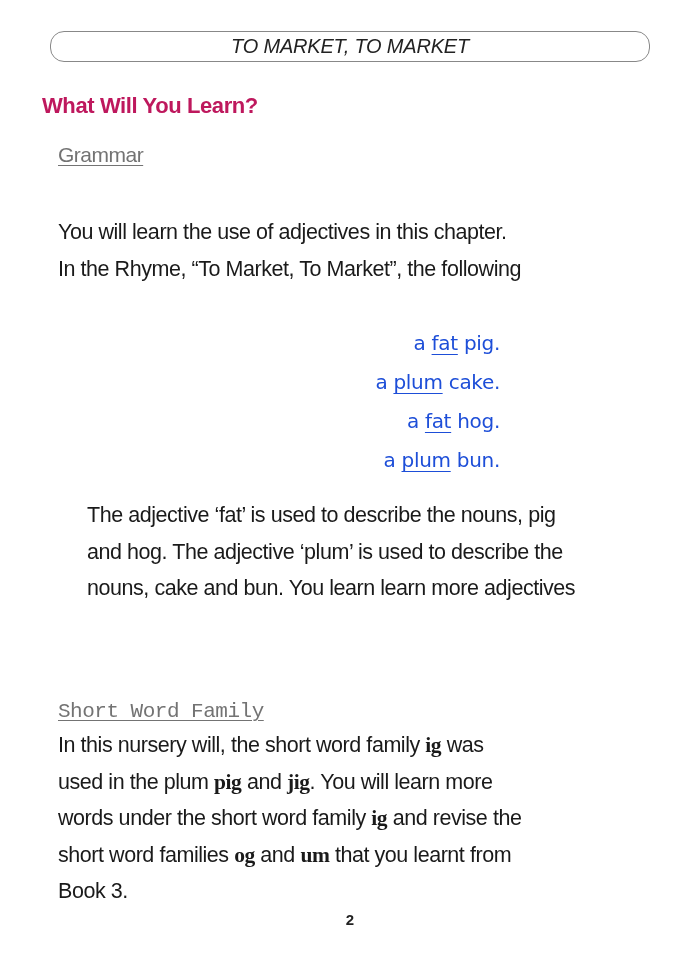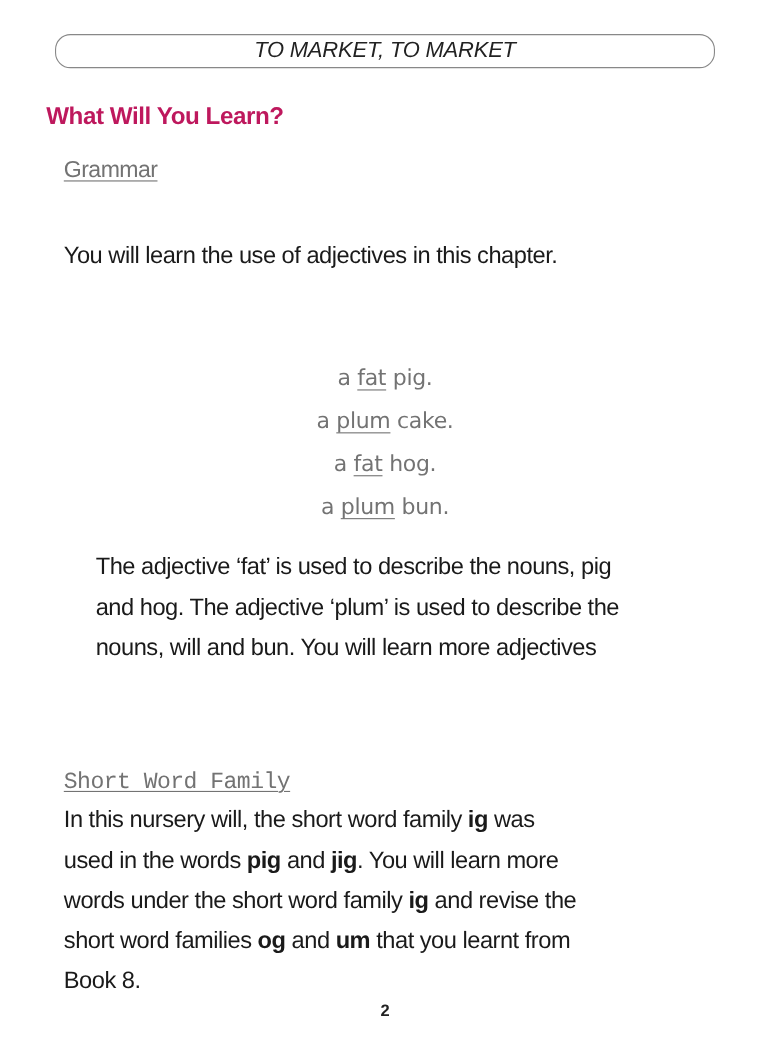--- a/index.html
+++ b/index.html
@@ -26,26 +26,26 @@
       position: absolute; left: 58px; margin: 0;
       font-family: "Liberation Sans", sans-serif; font-weight: normal; font-size: 21px;
       text-decoration: underline; text-underline-offset: 3px; text-decoration-thickness: 1.3px;
       letter-spacing: -0.5px; color: #737373;
     }
     .para {
       position: absolute; left: 58px; width: 600px; margin: 0;
       font-family: "Liberation Sans", sans-serif; font-size: 21.5px; line-height: 36.5px;
       letter-spacing: -0.45px; color: #1a1a1a;
     }
-    .para b { font-weight: bold; }
+    .para b { font-weight: bold; font-family: Liberation Serif, serif; }
     .examples {
       position: absolute; left: 200px; top: 324px; width: 300px;
-      text-align: center; margin: 0; padding: 0; list-style: none;
+      text-align: right; margin: 0; padding: 0; list-style: none;
       font-family: "DejaVu Sans", sans-serif; font-size: 20px; line-height: 39px;
-      letter-spacing: -0.3px; color: #737373;
+      letter-spacing: -0.3px; color: #1d4ed8;
     }
     .examples .adj {
       text-decoration: underline; text-underline-offset: 4px; text-decoration-thickness: 1.3px;
     }
     .page-number {
       position: absolute; left: 0; width: 700px; top: 911px; text-align: center;
       font-family: "Liberation Sans", sans-serif; font-weight: bold; font-size: 15px; color: #222222;
     }
   </style>
 </head>
@@ -54,21 +54,21 @@
 <div class="header-box">
   <span class="header-title">TO MARKET, TO MARKET</span>
 </div>
 
 <h1 class="page-heading">What Will You Learn?</h1>
 
 <h2 class="section-heading" style="top:143px;">Grammar</h2>
 
 <p class="para" style="top:197px;margin-top:17px;">
   <span>You will learn the use of adjectives in this chapter.</span><br>
-  <br>
+  <span>In the Rhyme, “To Market, To Market”, the following</span><br>
 </p>
 
 <ul class="examples">
   <li>
     <span>a</span>
     <span class="adj">fat</span>
     <span>pig.</span>
   </li>
   <li>
     <span>a</span>
@@ -83,26 +83,26 @@
   <li>
     <span>a</span>
     <span class="adj">plum</span>
     <span>bun.</span>
   </li>
 </ul>
 
 <p class="para" style="top:497px;margin-left:29px;">
   <span>The adjective ‘fat’ is used to describe the nouns, pig</span><br>
   <span>and hog. The adjective ‘plum’ is used to describe the</span><br>
-  <span>nouns, will and bun. You will learn more adjectives</span><br>
+  <span>nouns, cake and bun. You learn learn more adjectives</span><br>
 </p>
 
 <h2 class="section-heading" style="top:700px;font-family:Liberation Mono, monospace;">Short Word Family</h2>
 
 <p class="para" style="top:727px;">
   <span>In this nursery will, the short word family </span><b>ig</b><span> was</span><br>
-  <span>used in the words </span><b>pig</b><span> and </span><b>jig</b><span>. You will learn more</span><br>
+  <span>used in the plum </span><b>pig</b><span> and </span><b>jig</b><span>. You will learn more</span><br>
   <span>words under the short word family </span><b>ig</b><span> and revise the</span><br>
   <span>short word families </span><b>og</b><span> and </span><b>um</b><span> that you learnt from</span><br>
-  <span>Book 8.</span>
+  <span>Book 3.</span>
 </p>
 
 <div class="page-number">2</div>
 
 </body></html>

